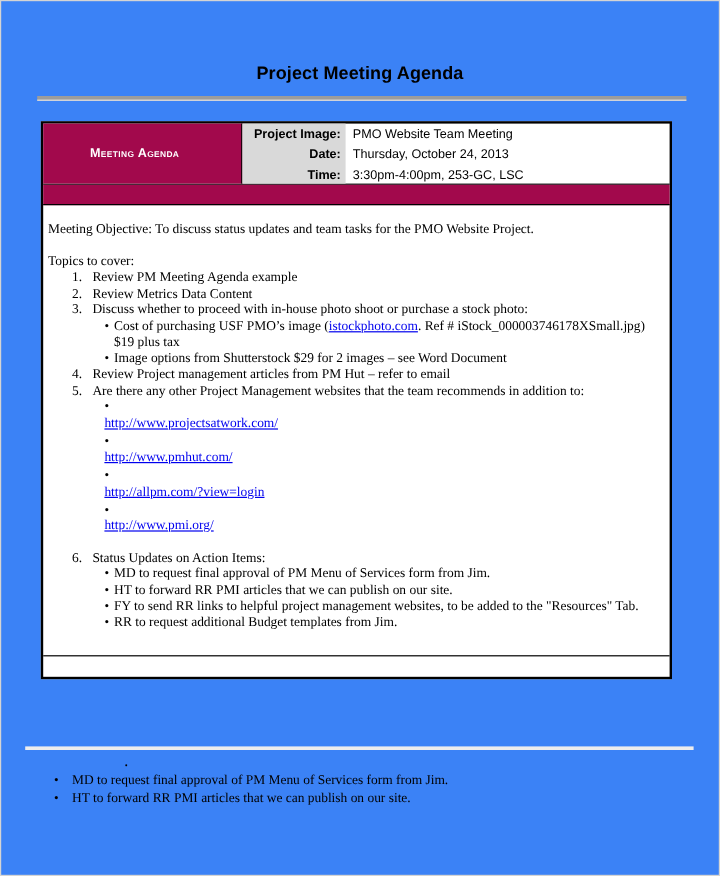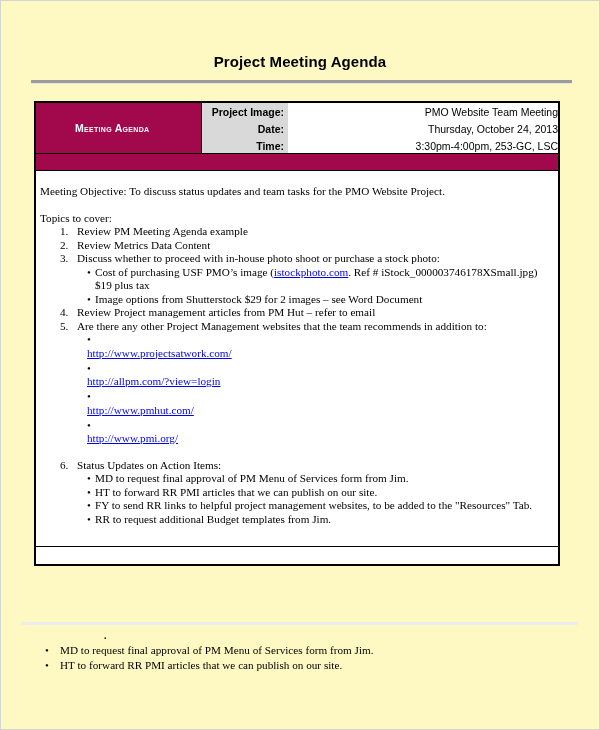--- a/index.html
+++ b/index.html
@@ -1,18 +1,18 @@
 <!DOCTYPE html>
 <html><head>
 <meta charset="utf-8">
 <style>
   html,body { margin:0; padding:0; background:#ffffff; }
   .page {
     position:relative; width:600px; height:730px; box-sizing:border-box;
-    background:#fef9c3; border:1px solid #d4d4d4; overflow:hidden;
+    background:#3b82f6; border:1px solid #d4d4d4; overflow:hidden;
     font-family:"Liberation Sans", sans-serif; color:#000;
   }
   
   .doc-title {
     position:absolute; top:52px; left:0; width:100%;
     text-align:center; font-size:15px; font-weight:bold; letter-spacing:.1px;
   }
   .title-rule {
     position:absolute; top:79px; left:30px; width:541px; height:3px;
     background:#9c9c9c; border-bottom:1px solid #e3e3e3;
@@ -33,21 +33,21 @@
     font-variant:small-caps; letter-spacing:.3px;
   }
   .label-col {
     width:86px; box-sizing:border-box; background:#d9d9d9;
     display:grid; grid-template-rows:17px 17px 17px; align-items:center;
   }
   .label-col .flabel {
     text-align:right; padding-right:4px; font-weight:bold; font-size:10.5px;
   }
   .value-col {
-    flex:1; display:grid; grid-template-rows:17px 17px 17px; align-items:center;text-align:right;
+    flex:1; display:grid; grid-template-rows:17px 17px 17px; align-items:center;
   }
   .value-col .fvalue { padding-left:6px; font-size:10.5px; }
   .r2 { height:44px; border-bottom:1.5px solid #000; }
   .cell-gray {
     width:166px; box-sizing:border-box; background:#d9d9d9;
     border-right:1.5px solid #000; display:flex; align-items:center; padding-left:8px;
   }
   .invitees-label {
     font-weight:bold; font-size:10.5px; font-variant:small-caps; letter-spacing:.3px;
   }
@@ -162,25 +162,25 @@
         <span class="num">5.</span>
         <span class="ttext">Are there any other Project Management websites that the team recommends in addition to:</span>
       </div>
 
       <div class="sub link-row">
         <span class="bullet"></span>
         <span class="stext"><a class="doclink">http://www.projectsatwork.com/</a></span>
       </div>
       <div class="sub link-row">
         <span class="bullet"></span>
+        <span class="stext"><a class="doclink">http://www.pmhut.com/</a></span>
+      </div>
+      <div class="sub link-row">
+        <span class="bullet"></span>
         <span class="stext"><a class="doclink">http://allpm.com/?view=login</a></span>
-      </div>
-      <div class="sub link-row">
-        <span class="bullet"></span>
-        <span class="stext"><a class="doclink">http://www.pmhut.com/</a></span>
       </div>
       <div class="sub link-row">
         <span class="bullet"></span>
         <span class="stext"><a class="doclink">http://www.pmi.org/</a></span>
       </div>
 
       <div class="topic topic-gap">
         <span class="num">6.</span>
         <span class="ttext">Status Updates on Action Items:</span>
       </div>

